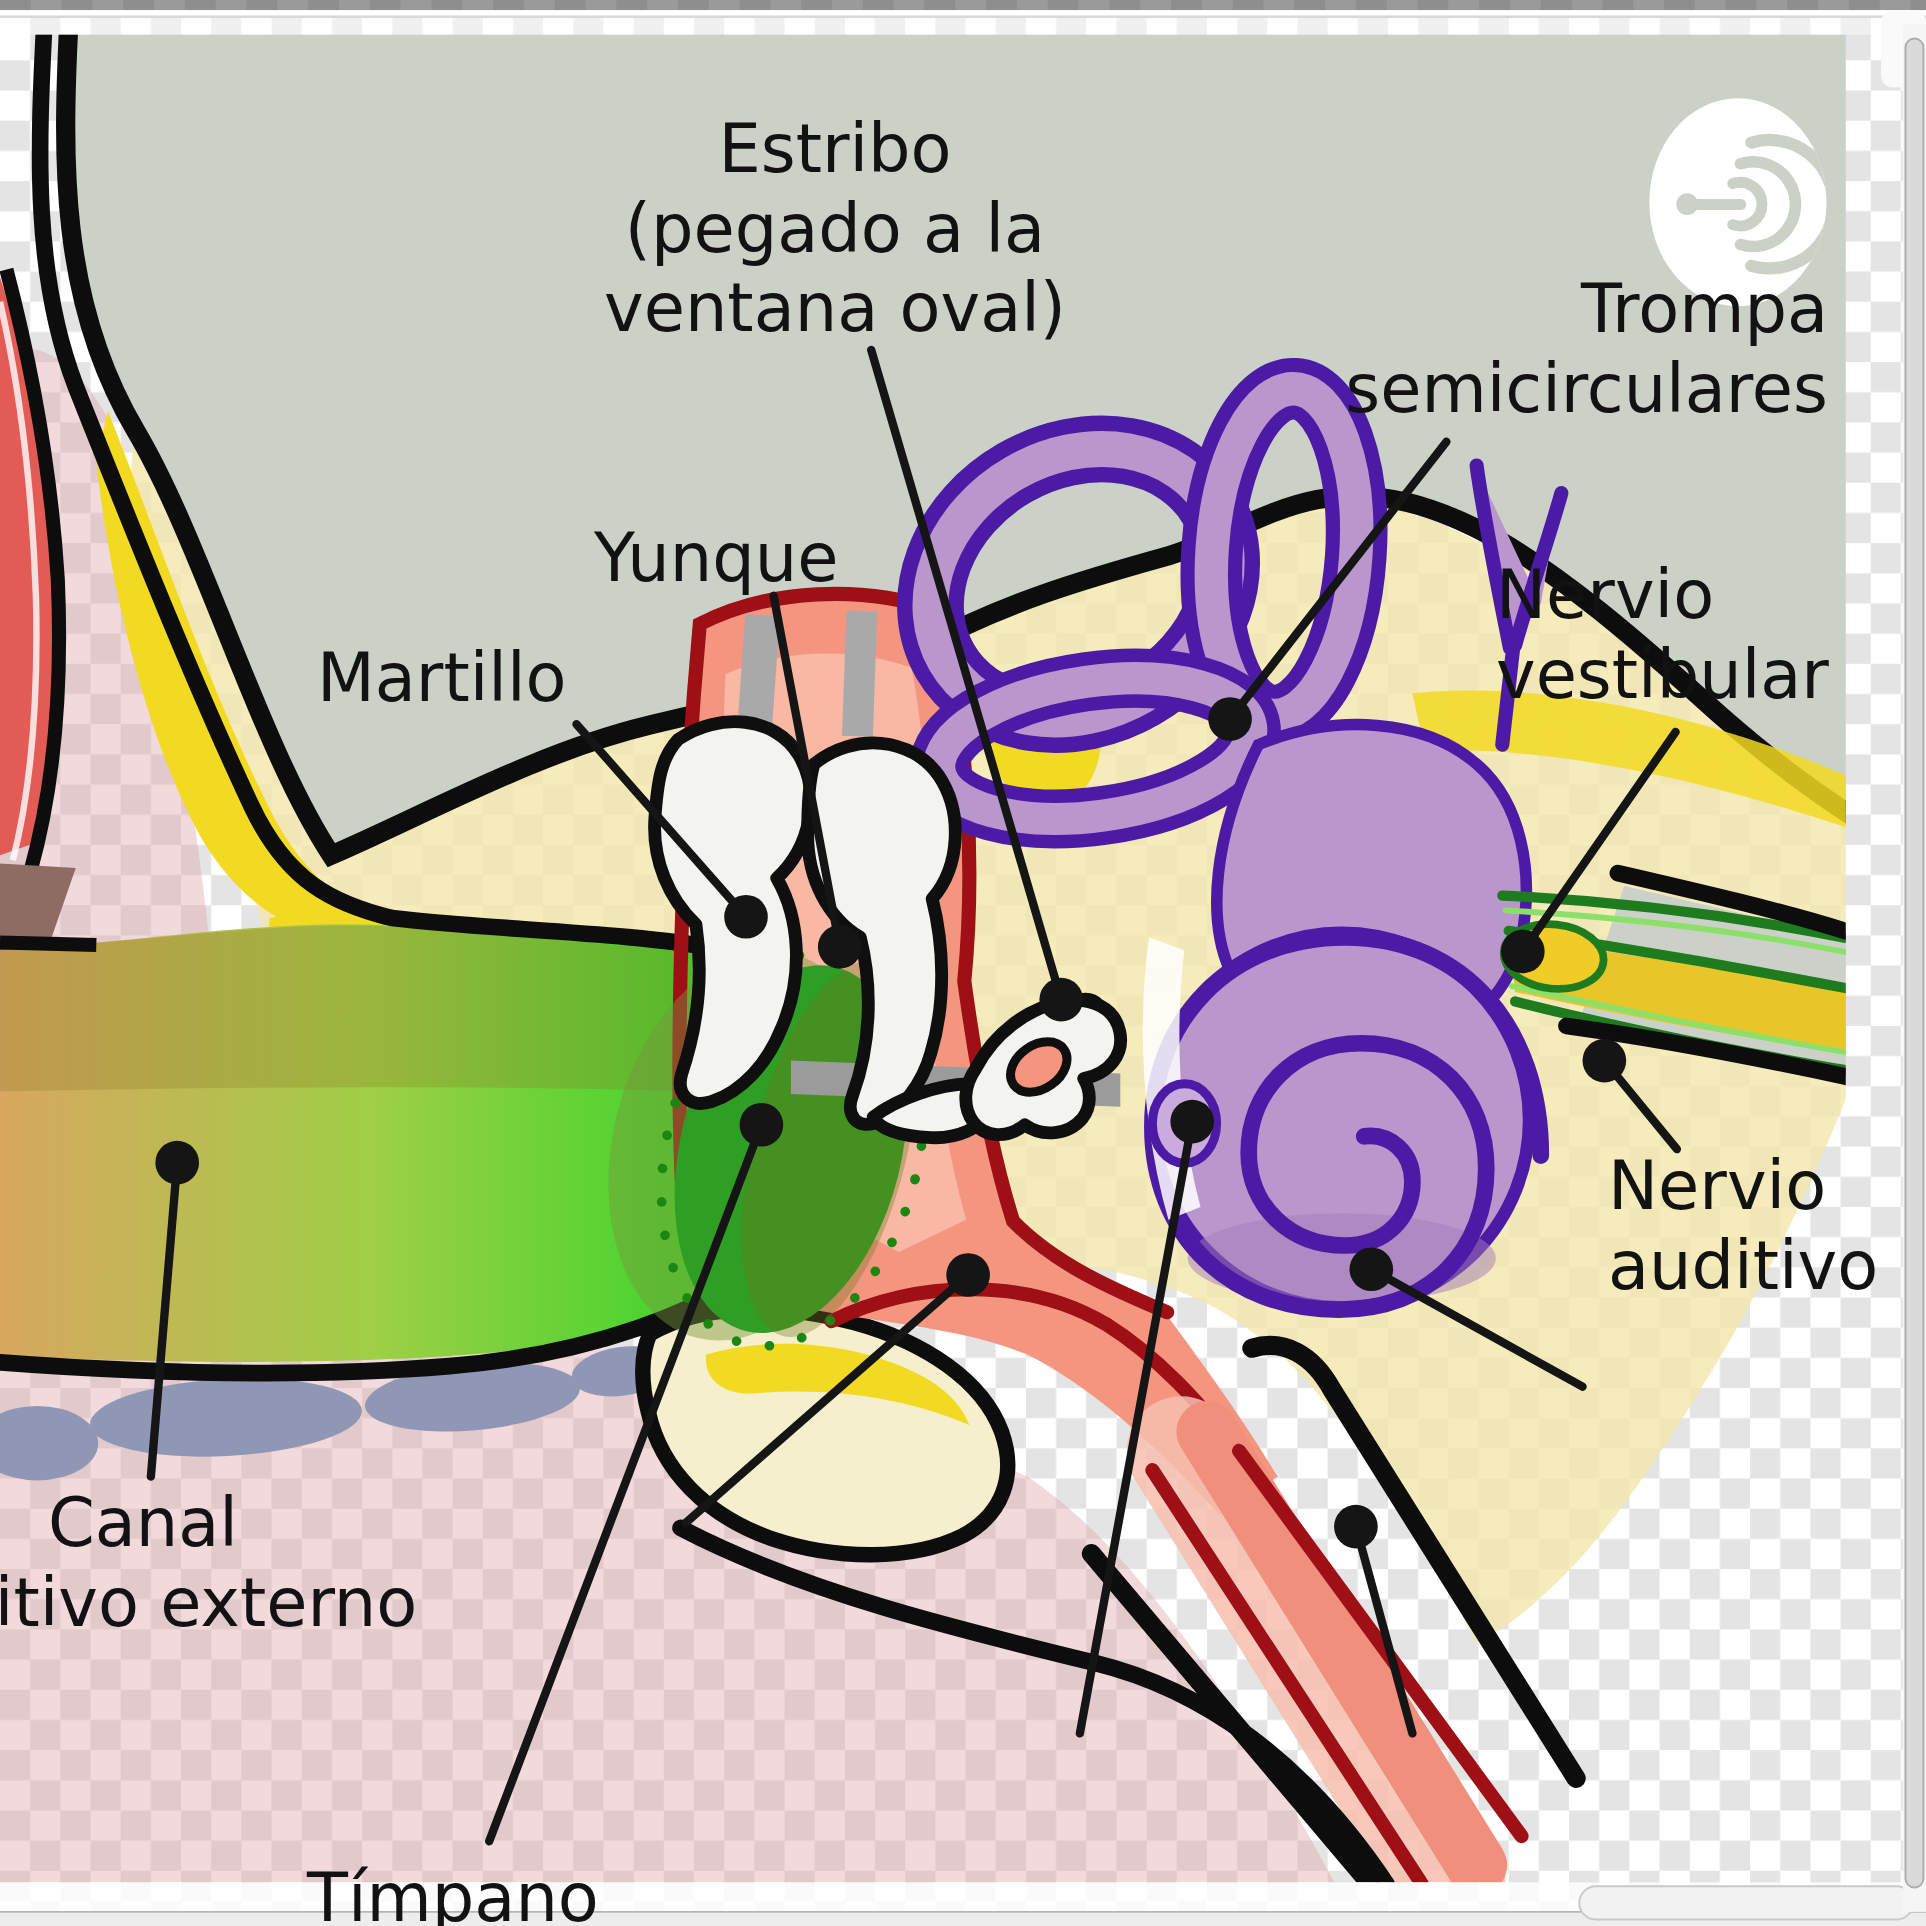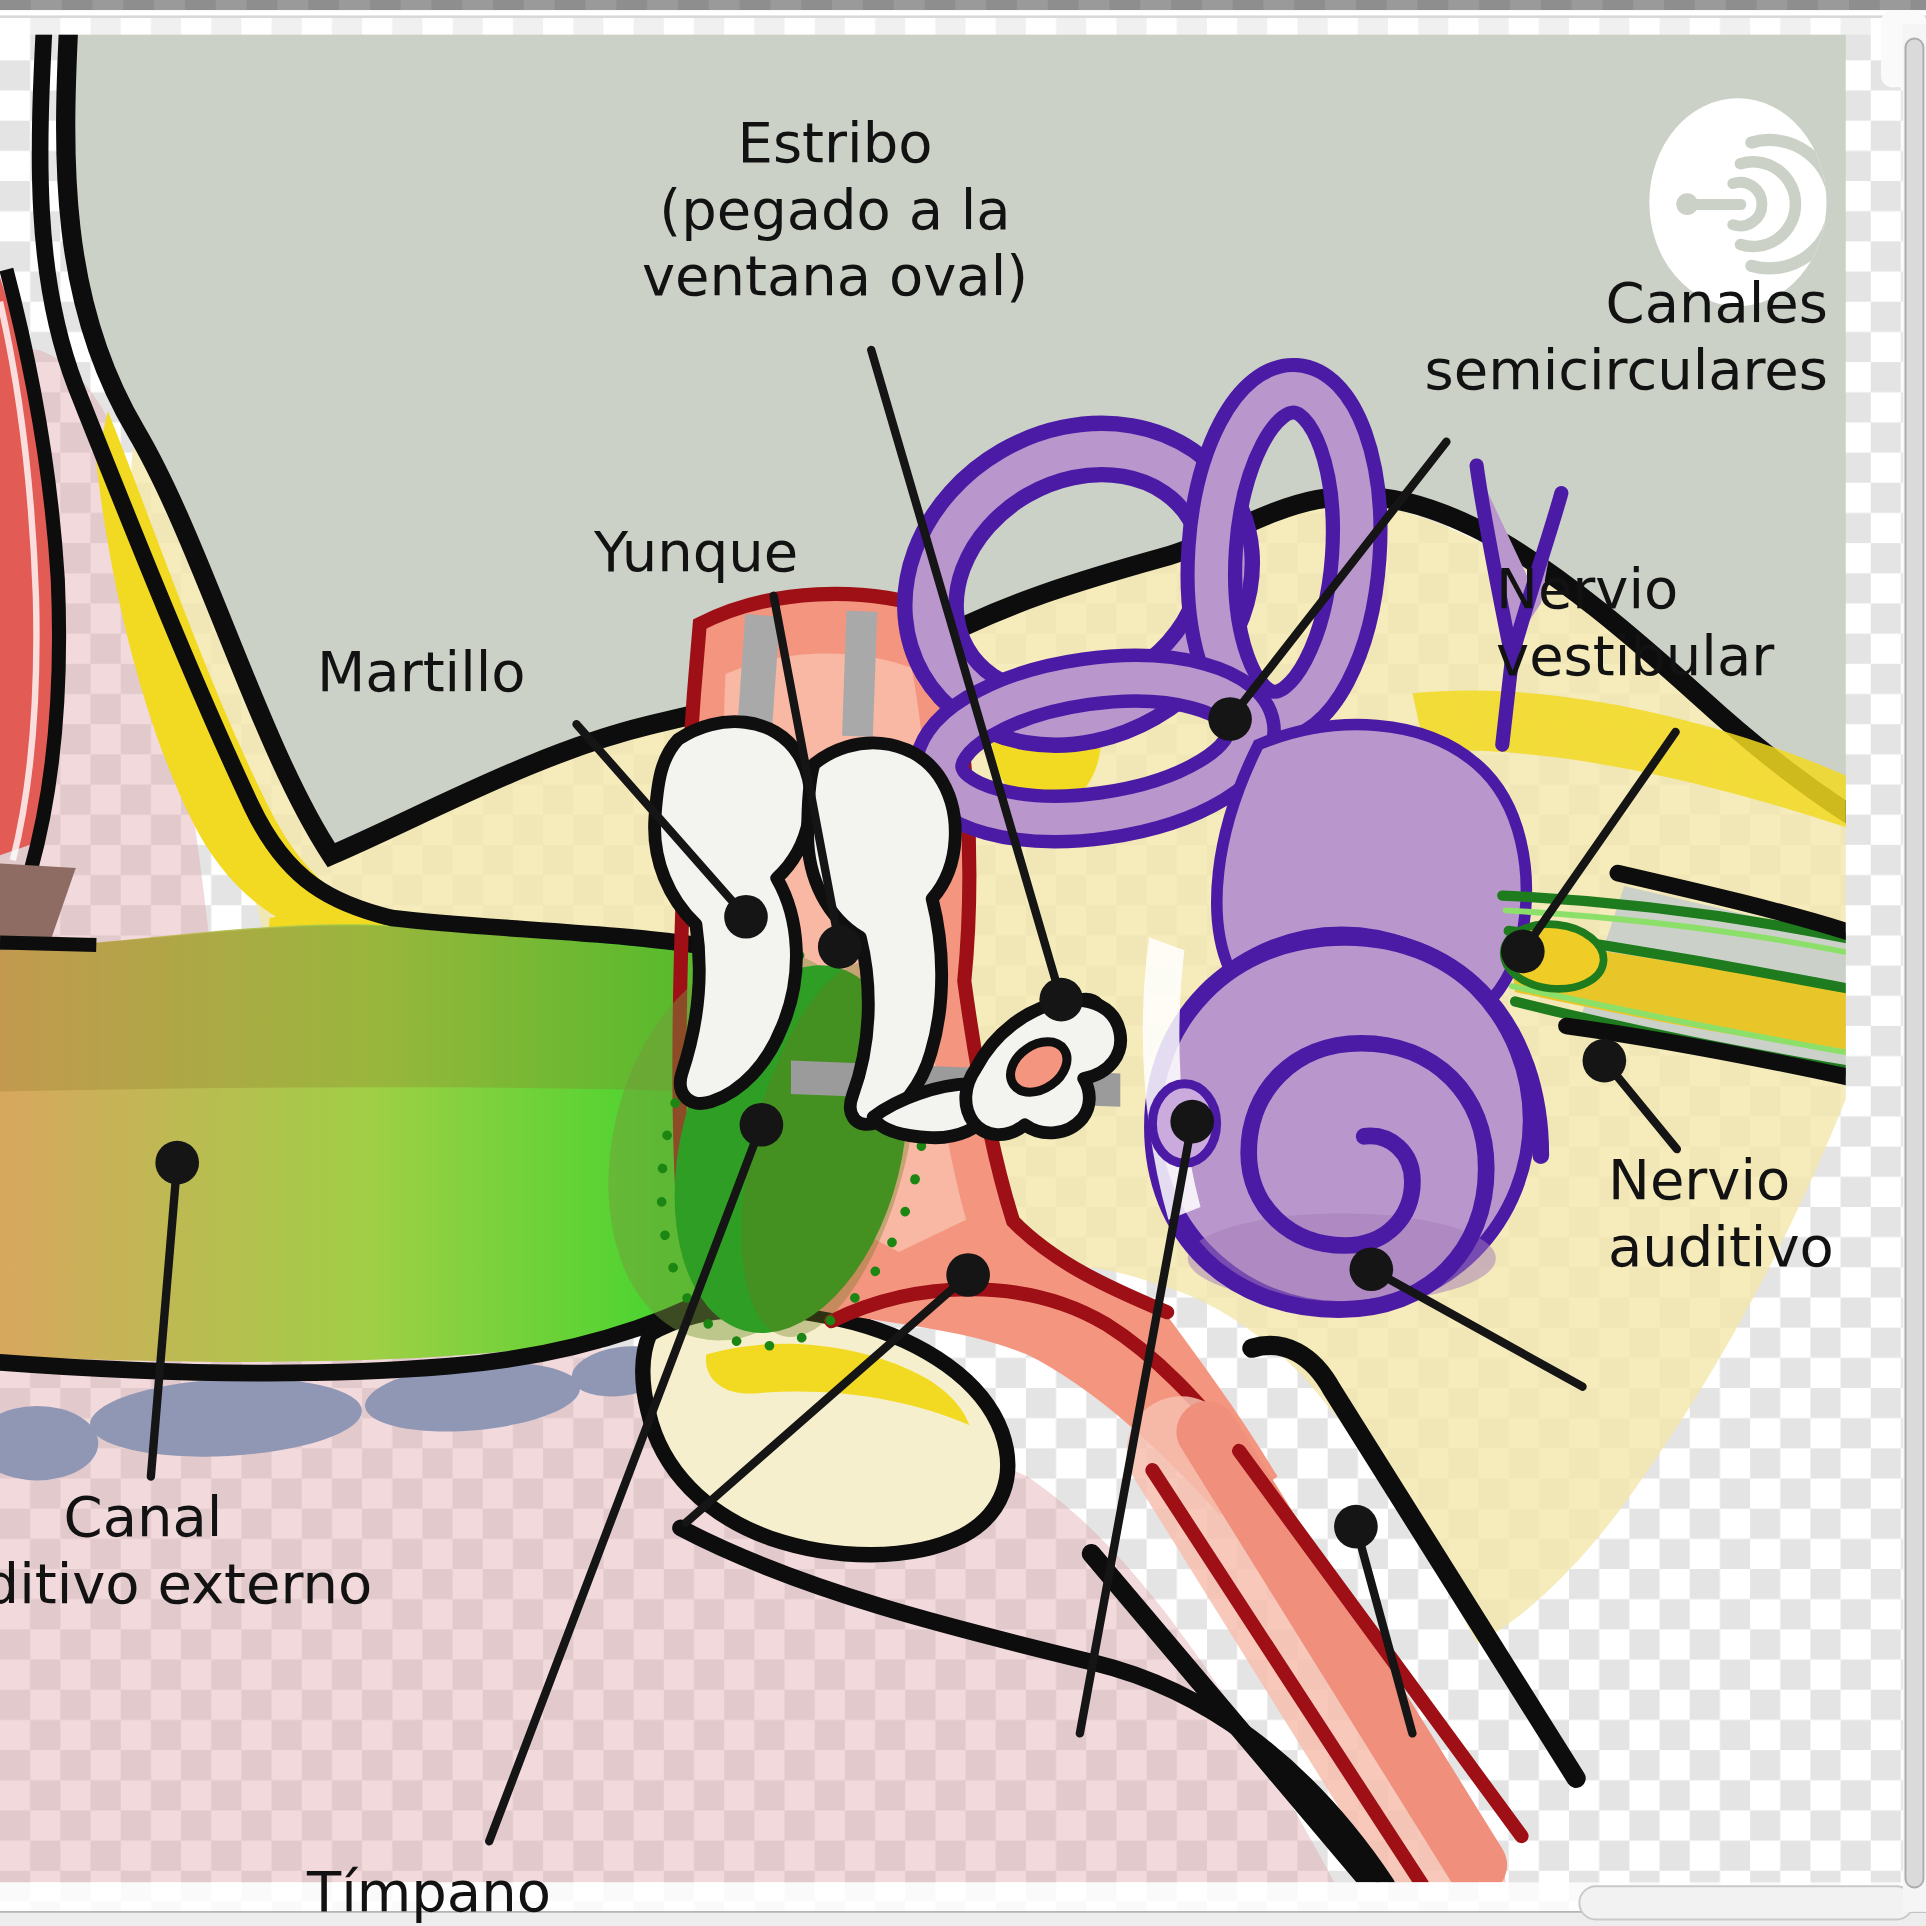--- a/index.html
+++ b/index.html
@@ -1,20 +1,20 @@
 <!DOCTYPE html>
 <html style="font-size:10.3px"><head>
 <meta charset="utf-8">
 <style>
   html,body{margin:0;padding:0;background:#fff;}
   #stage{position:relative;width:1926px;height:1926px;overflow:hidden;
          font-family:"DejaVu Sans","Liberation Sans",sans-serif;}
   #diagram{position:absolute;left:0;top:0;z-index:1;}
   #labelLayer{position:absolute;left:0;top:0;width:1926px;height:1926px;z-index:2;pointer-events:none;}
-  .label{position:absolute;white-space:pre-line;font-size:56px;line-height:1.19;
+  .label{position:absolute;white-space:pre-line;font-size:67px;line-height:1.19;
          color:#121212;letter-spacing:0;}
   .center{transform:translateX(-50%);text-align:center;}
   .right{text-align:right;}
 </style>
 </head>
 <body>
 
 <div id="stage">
 
 <svg id="diagram" width="1926" height="1926" viewBox="0 0 3000 3000">
@@ -265,21 +265,21 @@
   <rect x="2460" y="2938" width="520" height="52" rx="26" fill="#f2f2f2" stroke="#c9c9c9" stroke-width="3"></rect>
   <rect x="2930" y="16" width="70" height="120" rx="18" fill="#fafafa"></rect>
   <rect x="2964" y="38" width="36" height="2940" fill="#f5f5f5"></rect>
   <rect x="2968" y="60" width="28" height="2880" rx="14" fill="#dadada" stroke="#adadad" stroke-width="3"></rect>
 </svg>
 
 <div id="labelLayer">
   <div class="label center" style="left:835px;top:110px">Estribo
 (pegado a la
 ventana oval)</div>
-  <div class="label right" style="right:98px;top:270px">Canales
+  <div class="label right" style="right:98px;top:270px">Trompa
 semicirculares</div>
   <div class="label" style="left:1496px;top:556px">Nervio
 vestibular</div>
   <div class="label" style="left:594px;top:519px">Yunque</div>
   <div class="label" style="left:317px;top:639px">Martillo</div>
   <div class="label" style="left:1608px;top:1147px">Nervio
 auditivo</div>
   <div class="label center" style="left:143px;top:1484px">Canal
 auditivo externo</div>
   <div class="label" style="left:307px;top:1859px">Tímpano</div>

